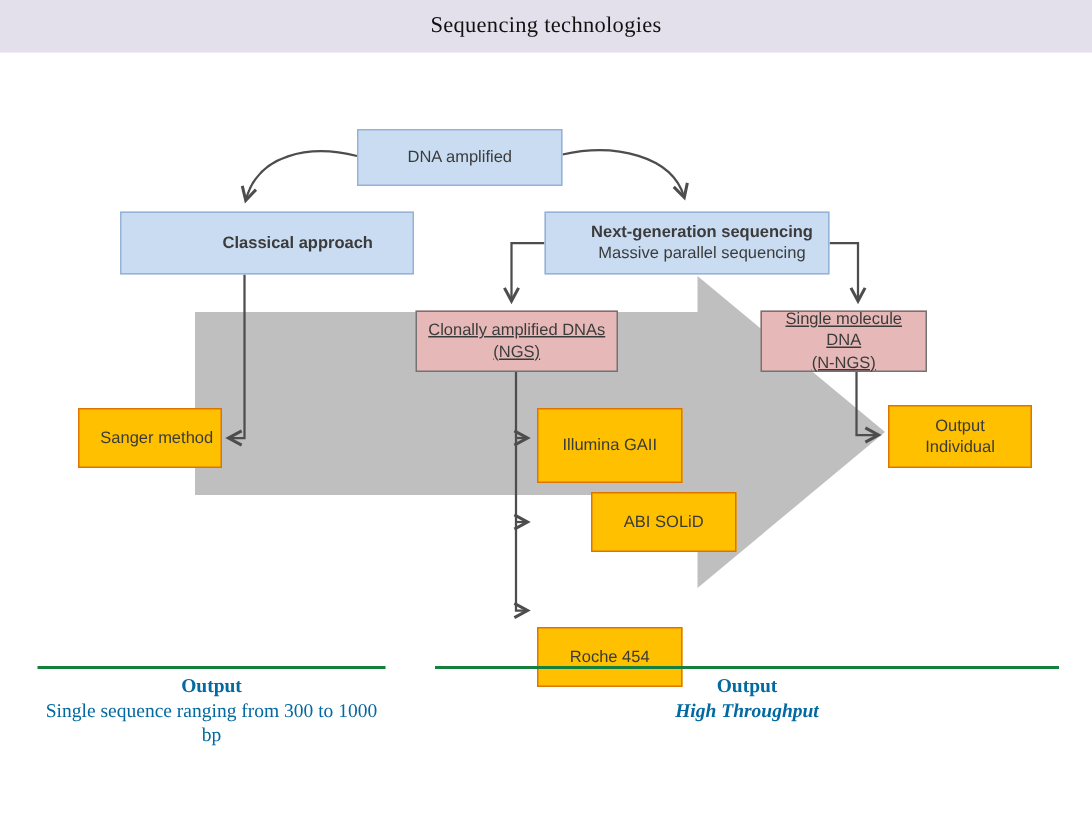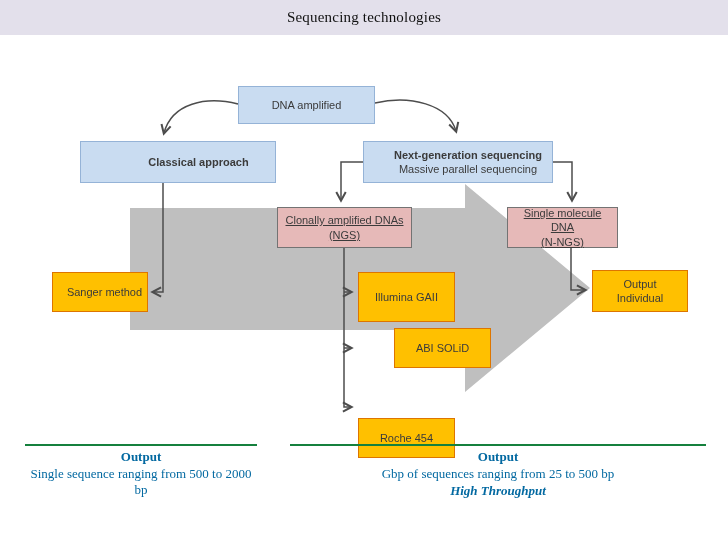--- a/index.html
+++ b/index.html
@@ -102,22 +102,21 @@
     <span>Roche 454</span>
   </div>
 
   <div class="box box-yellow" id="box-helicos">
     <span>Output</span>
     <span>Individual</span>
   </div>
 
   <div class="output" id="output-left">
     <div class="head">Output</div>
-    <div class="line">Single sequence ranging from 500 to 2000 bp</div>
+    <div class="line">Single sequence ranging from 300 to 1000 bp</div>
   </div>
 
   <div class="output" id="output-right">
     <div class="head">Output</div>
-    <div class="line">Gbp of sequences ranging from 25 to 500 bp</div>
     <div class="hi">High Throughput</div>
   </div>
 
 </div>
 
 </body></html>

